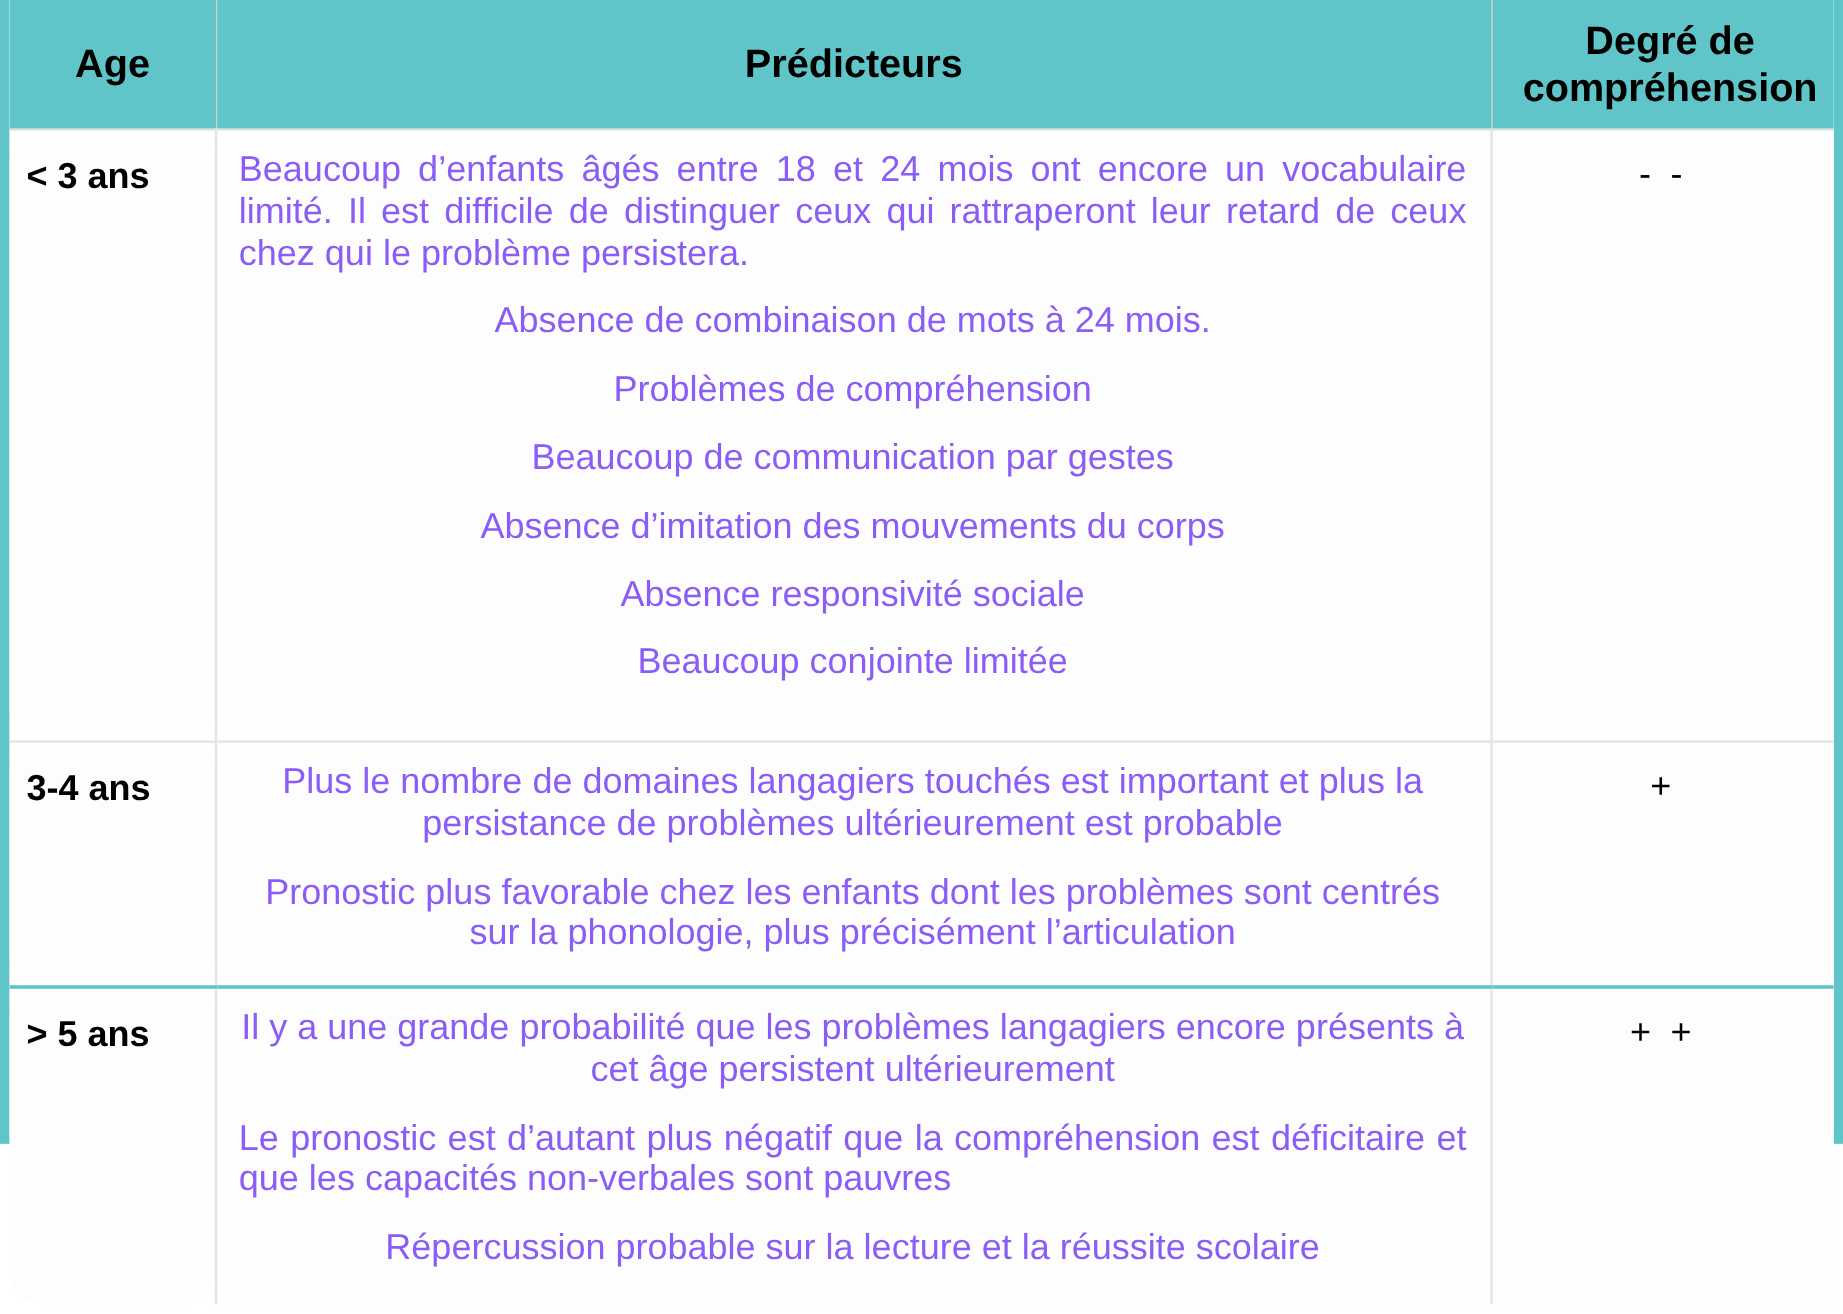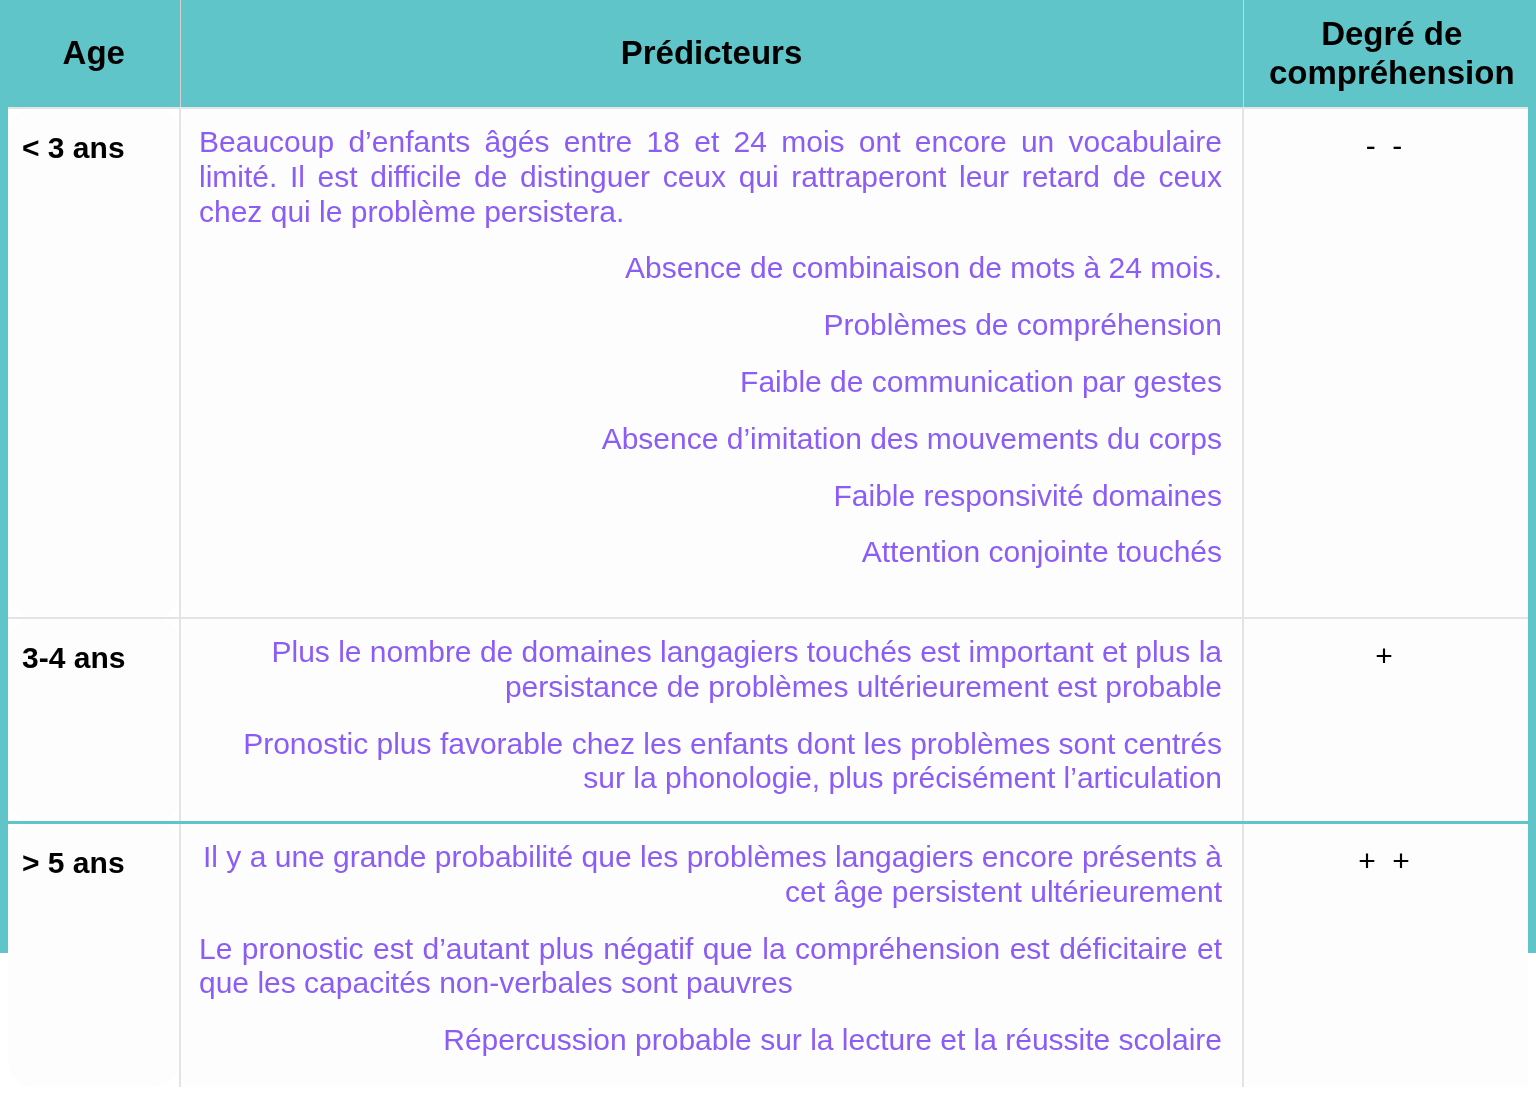--- a/index.html
+++ b/index.html
@@ -103,21 +103,21 @@
   }
 
   .para {
     font-size: 30px;
     line-height: 1.16;
     color: #8b5cf6;
     margin: 0 0 22px 0;
   }
   .para:last-child { margin-bottom: 0; }
   .para.justify { text-align: justify; text-align-last: left; }
-  .para.left { text-align: right; }
+  .para.left { text-align: center; }
 </style>
 </head>
 <body>
 
 <div class="table-wrap">
   <table class="predictors">
     <colgroup>
       <col class="c-age">
       <col class="c-pred">
       <col class="c-degree">
@@ -135,24 +135,24 @@
     </thead>
 
     <tbody>
 
       <tr class="row-sep-light">
         <td class="cell-age">&lt; 3 ans</td>
         <td class="cell-pred">
           <p class="para justify">Beaucoup d’enfants âgés entre 18 et 24 mois ont encore un vocabulaire limité. Il est difficile de distinguer ceux qui rattraperont leur retard de ceux chez qui le problème persistera.</p>
           <p class="para left">Absence de combinaison de mots à 24 mois.</p>
           <p class="para left">Problèmes de compréhension</p>
-          <p class="para left">Faible de communication par gestes</p>
+          <p class="para left">Beaucoup de communication par gestes</p>
           <p class="para left">Absence d’imitation des mouvements du corps</p>
-          <p class="para left">Faible responsivité domaines</p>
-          <p class="para left">Attention conjointe touchés</p>
+          <p class="para left">Absence responsivité sociale</p>
+          <p class="para left">Beaucoup conjointe limitée</p>
         </td>
         <td class="cell-degree">- -</td>
       </tr>
 
       <tr class="row-sep-light">
         <td class="cell-age">3-4 ans</td>
         <td class="cell-pred">
           <p class="para left">Plus le nombre de domaines langagiers touchés est important et plus la persistance de problèmes ultérieurement est probable</p>
           <p class="para left">Pronostic plus favorable chez les enfants dont les problèmes sont centrés sur la phonologie, plus précisément l’articulation</p>
         </td>

